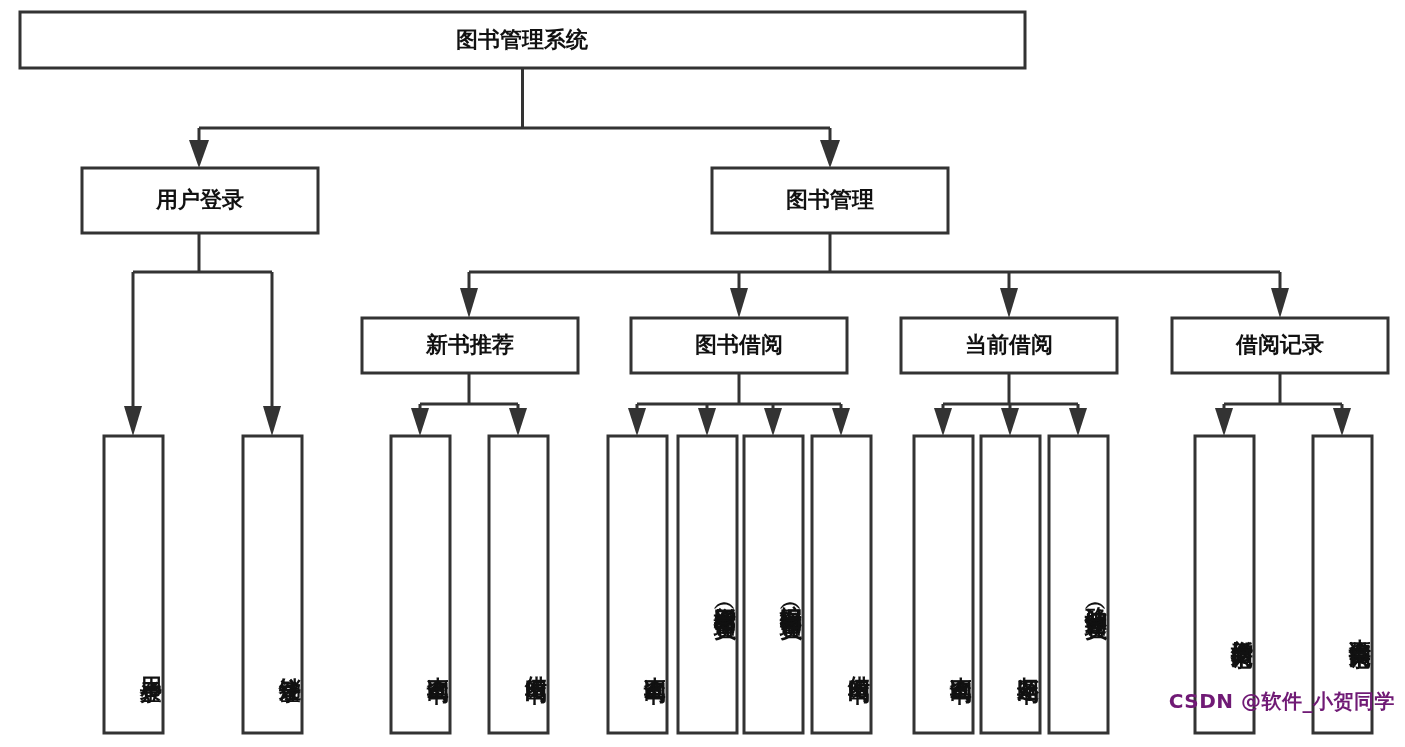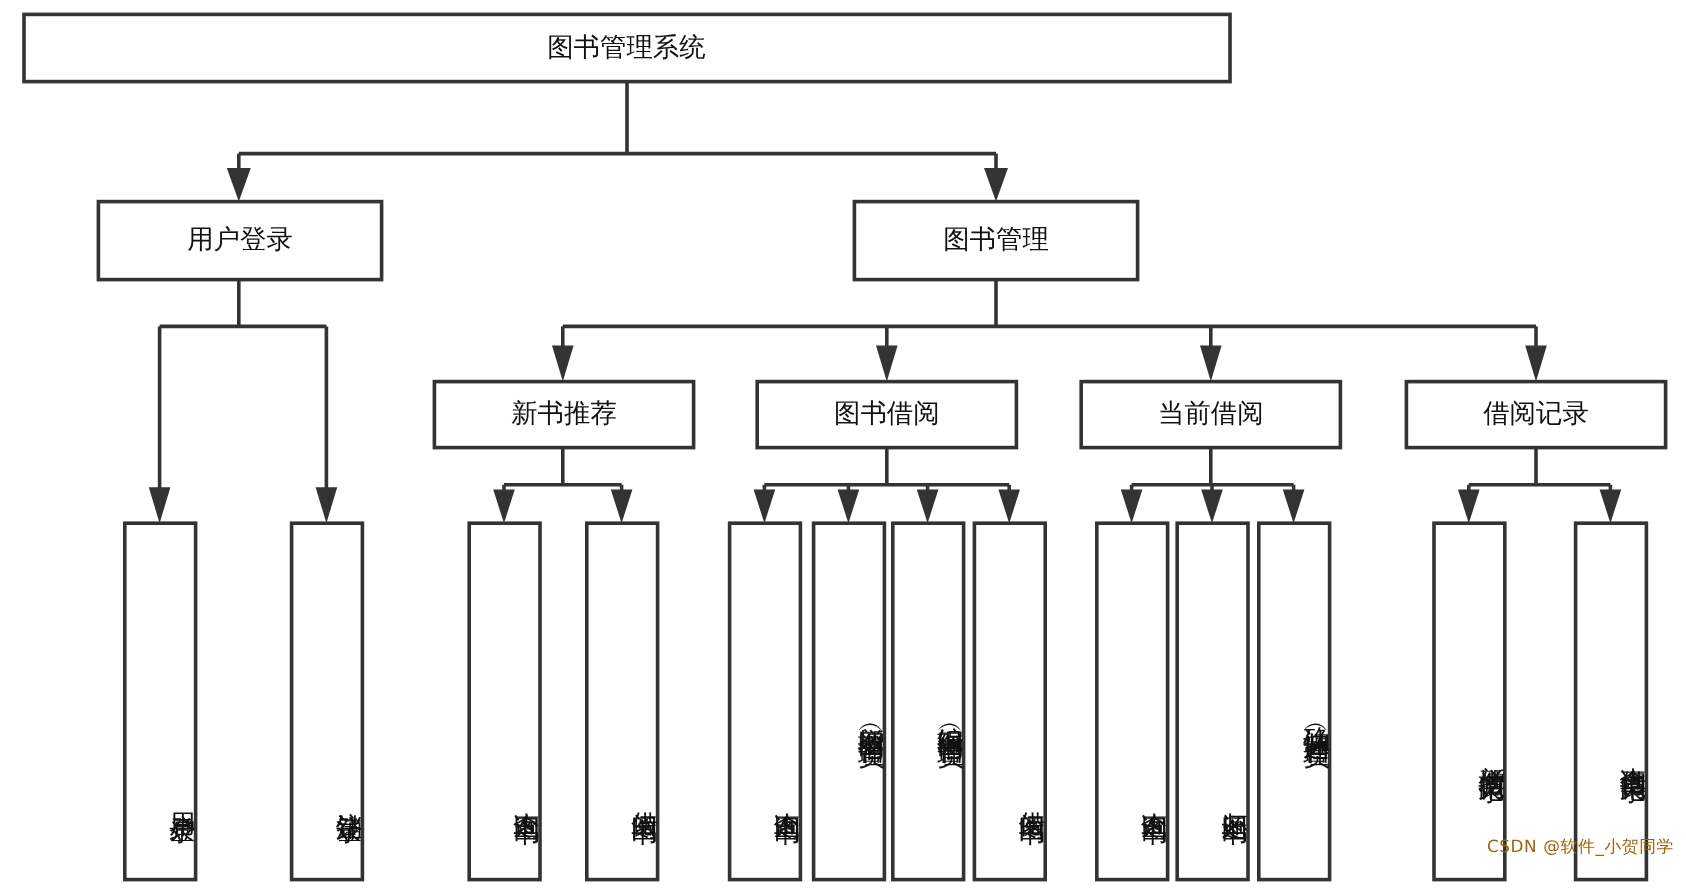--- a/index.html
+++ b/index.html
@@ -11,20 +11,21 @@
     width: 1405px;
     height: 747px;
     font-family: "DejaVu Sans", "Liberation Sans", sans-serif;
     overflow: hidden;
   }
   #diagram-root {
     position: relative;
     width: 1405px;
     height: 721px;
     background: #ffffff;
+    font-weight: bold;
   }
   svg#flow-svg {
     position: absolute;
     left: 0;
     top: 0;
     width: 1405px;
     height: 747px;
   }
   .node-box {
     fill: #ffffff;
@@ -61,22 +62,22 @@
     align-items: flex-start;
     justify-content: center;
     white-space: pre-wrap;
     pointer-events: none;
   }
   .watermark {
     position: absolute;
     right: 10px;
     bottom: 6px;
     font-family: "DejaVu Sans", "Liberation Sans", sans-serif;
-    font-size: 14px;
-    color: #a16207;
+    font-size: 20px;
+    color: #701a75;
     letter-spacing: 0.5px;
     user-select: none;
   }
 </style>
 </head>
 <body>
 
 <div id="diagram-root">
 
   <svg id="flow-svg" viewBox="0 0 1405 747">

